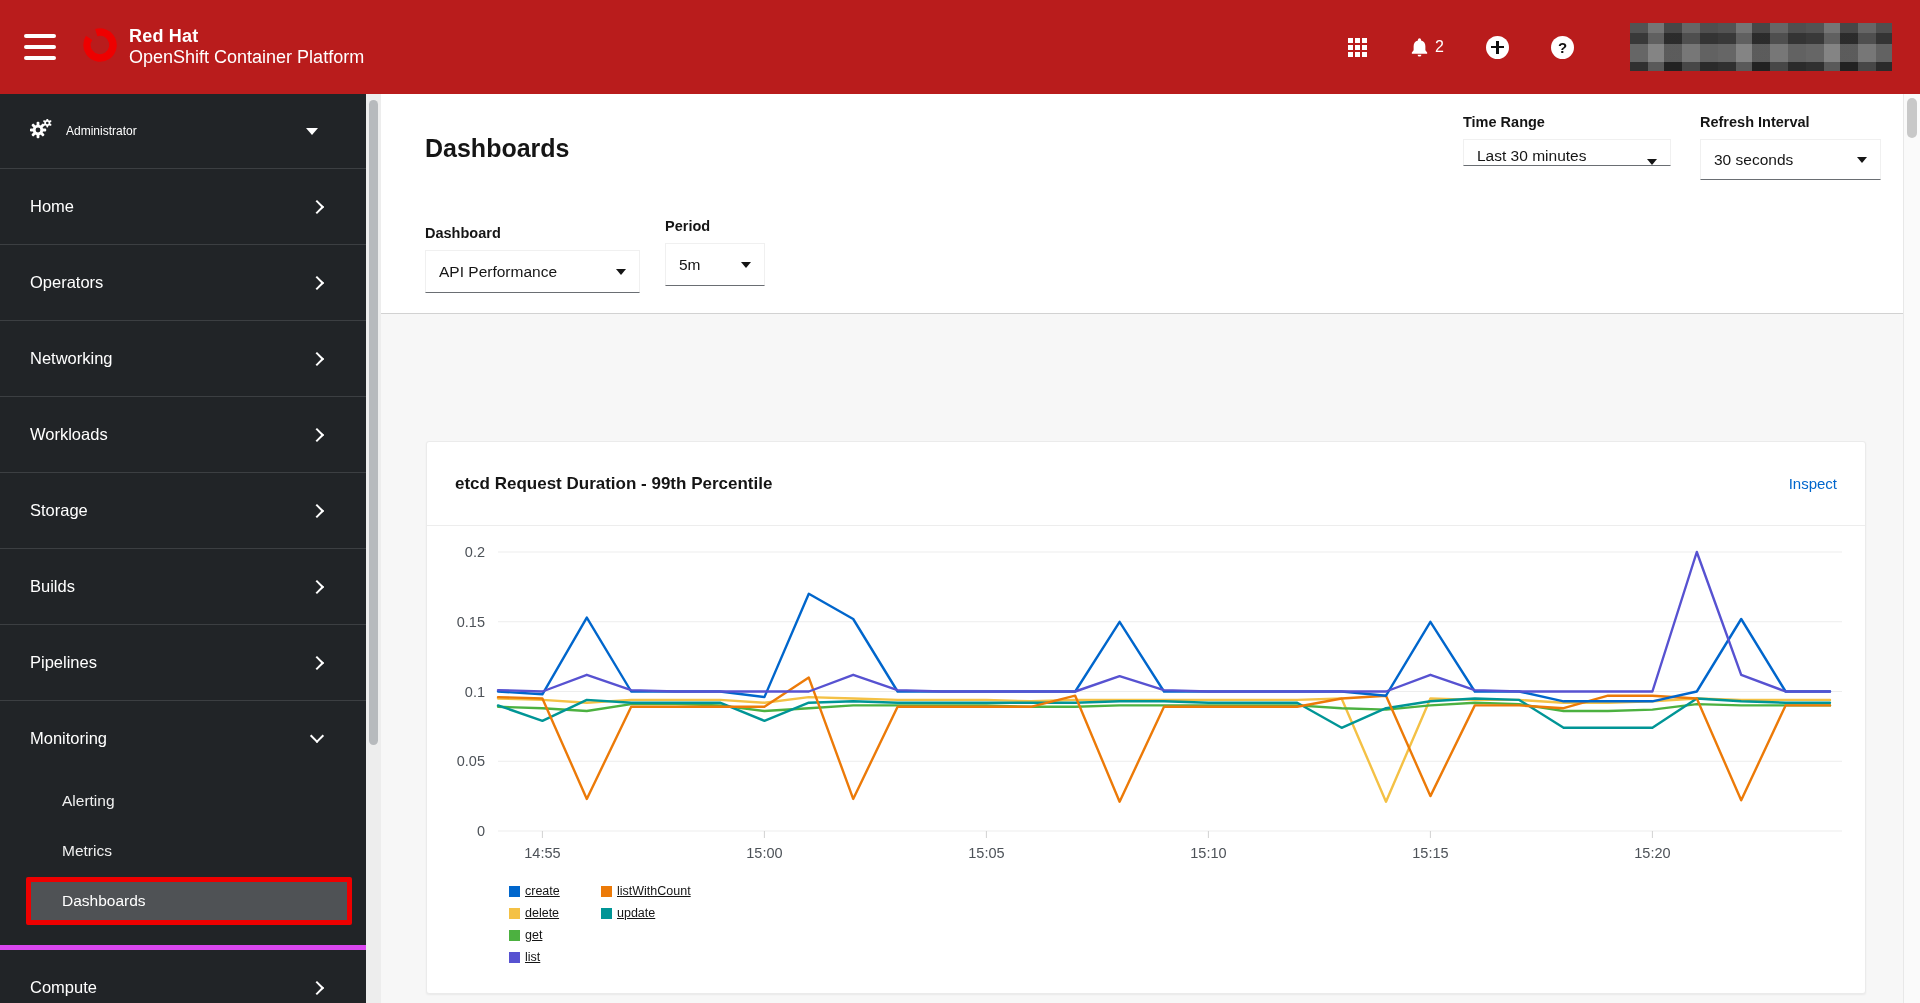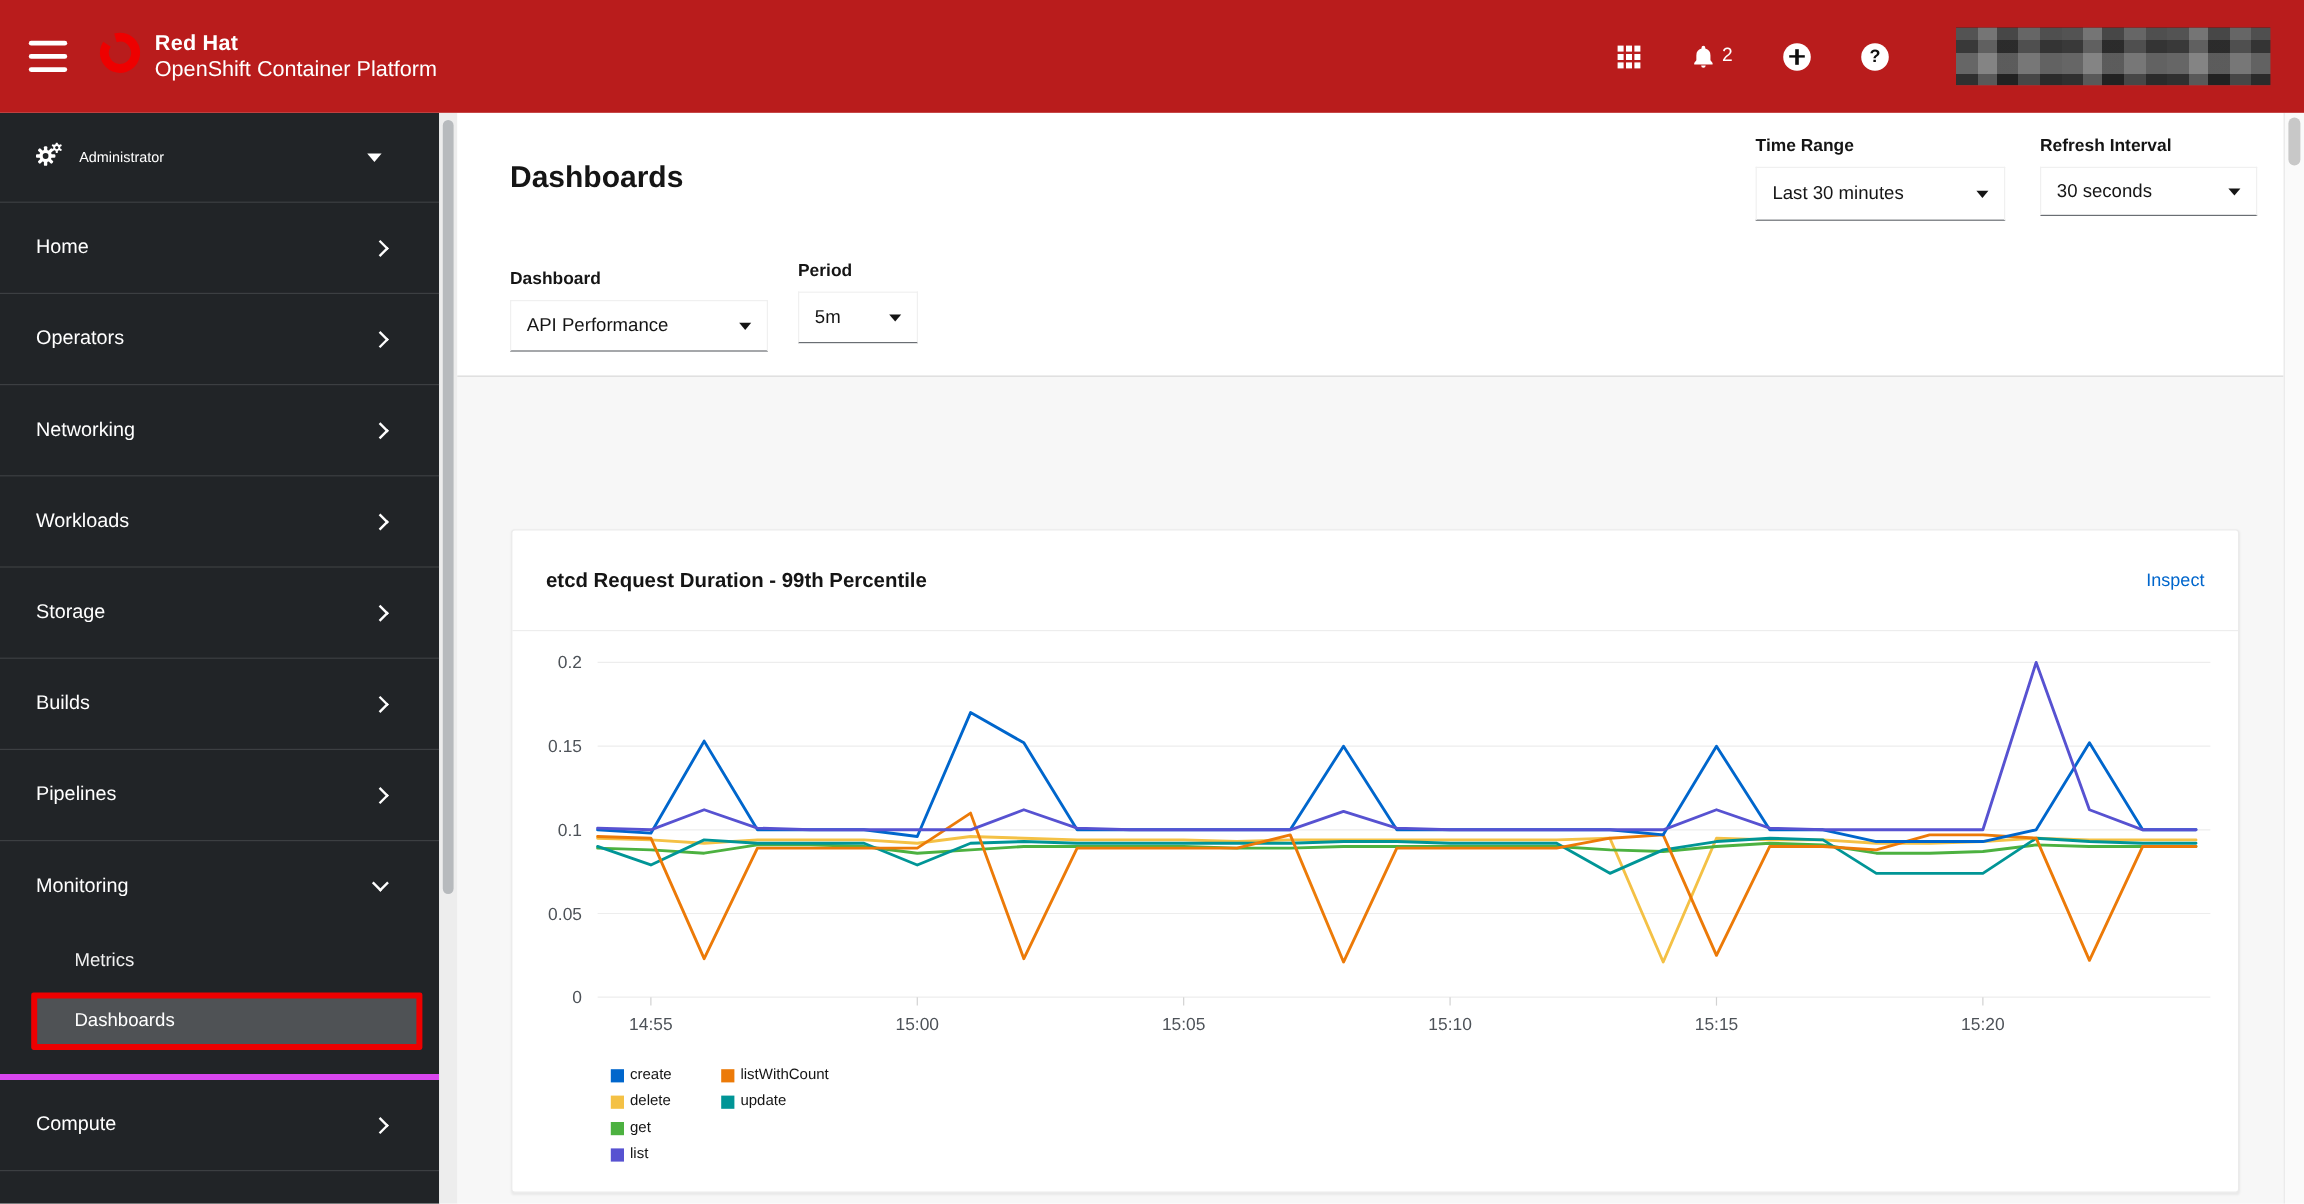--- a/index.html
+++ b/index.html
@@ -80,21 +80,21 @@
   .card-1 { top:127px; height:553px; }
   .card-header { height:84px; border-bottom:1px solid #ededed; display:flex; align-items:center;
     padding:0 28px; }
   .card-title { font-size:17px; font-weight:600; color:#151515; }
   .inspect-link { margin-left:auto; color:#0066cc; font-size:15px; text-decoration:none; cursor:pointer; }
   .chart-wrap { position:absolute; left:0; top:100px; width:1440px; height:335px; }
   #etcd-chart text { font-family:"Liberation Sans", sans-serif; }
   .legend { position:absolute; left:82px; top:438px; display:flex; }
   .legend-col { display:flex; flex-direction:column; }
   .legend-col:first-child { width:92px; }
-  .legend-item { display:flex; align-items:flex-end; height:22px; }
+  .legend-item { display:flex; align-items:center; height:22px;text-decoration:underline; }
   .legend-swatch { width:11px; height:11px; margin-right:5px; display:inline-block; }
   .legend-label { font-size:12.5px; color:#151515; }
 
   .main-scrollbar { position:absolute; right:0; top:94px; width:17px; bottom:0;
     background:#fafafa; border-left:1px solid #e8e8e8; z-index:25; }
   .main-scrollbar .thumb { position:absolute; left:3px; width:10px; top:4px; height:40px;
     background:#c8c8c8; border-radius:5px; cursor:pointer; }
 </style>
 </head>
 <body>
@@ -206,20 +206,23 @@
       <span>Pipelines</span>
       <span class="chev-right"></span>
     </li>
     <li class="nav-group">
       <div class="nav-group-head">
         <span>Monitoring</span>
         <span class="chev-down"></span>
       </div>
       <ul class="subnav">
         <li>
+          <span>Alerting</span>
+        </li>
+        <li>
           <span>Metrics</span>
         </li>
         <li class="selected">
           <span>Dashboards</span>
         </li>
       </ul>
     </li>
     <li class="nav-item">
       <span>Compute</span>
       <span class="chev-right"></span>
@@ -228,21 +231,21 @@
 </nav>
 <div class="side-scroll">
   <div class="thumb"></div>
 </div>
 
 <main class="main">
   <h1 class="page-title">Dashboards</h1>
 
   <div class="ctrl" style="left:1082px; top:20px;">
     <span class="ctrl-label">Time Range</span>
-    <div class="pf-select" style="width:208px; height:45px;">
+    <div class="pf-select" style="width:208px; height:27px;align-items:flex-end;">
       <span>Last 30 minutes</span>
       <span class="caret-down-dark"></span>
     </div>
   </div>
   <div class="ctrl" style="left:1319px; top:20px;">
     <span class="ctrl-label">Refresh Interval</span>
     <div class="pf-select" style="width:181px; height:41px;">
       <span>30 seconds</span>
       <span class="caret-down-dark"></span>
     </div>

